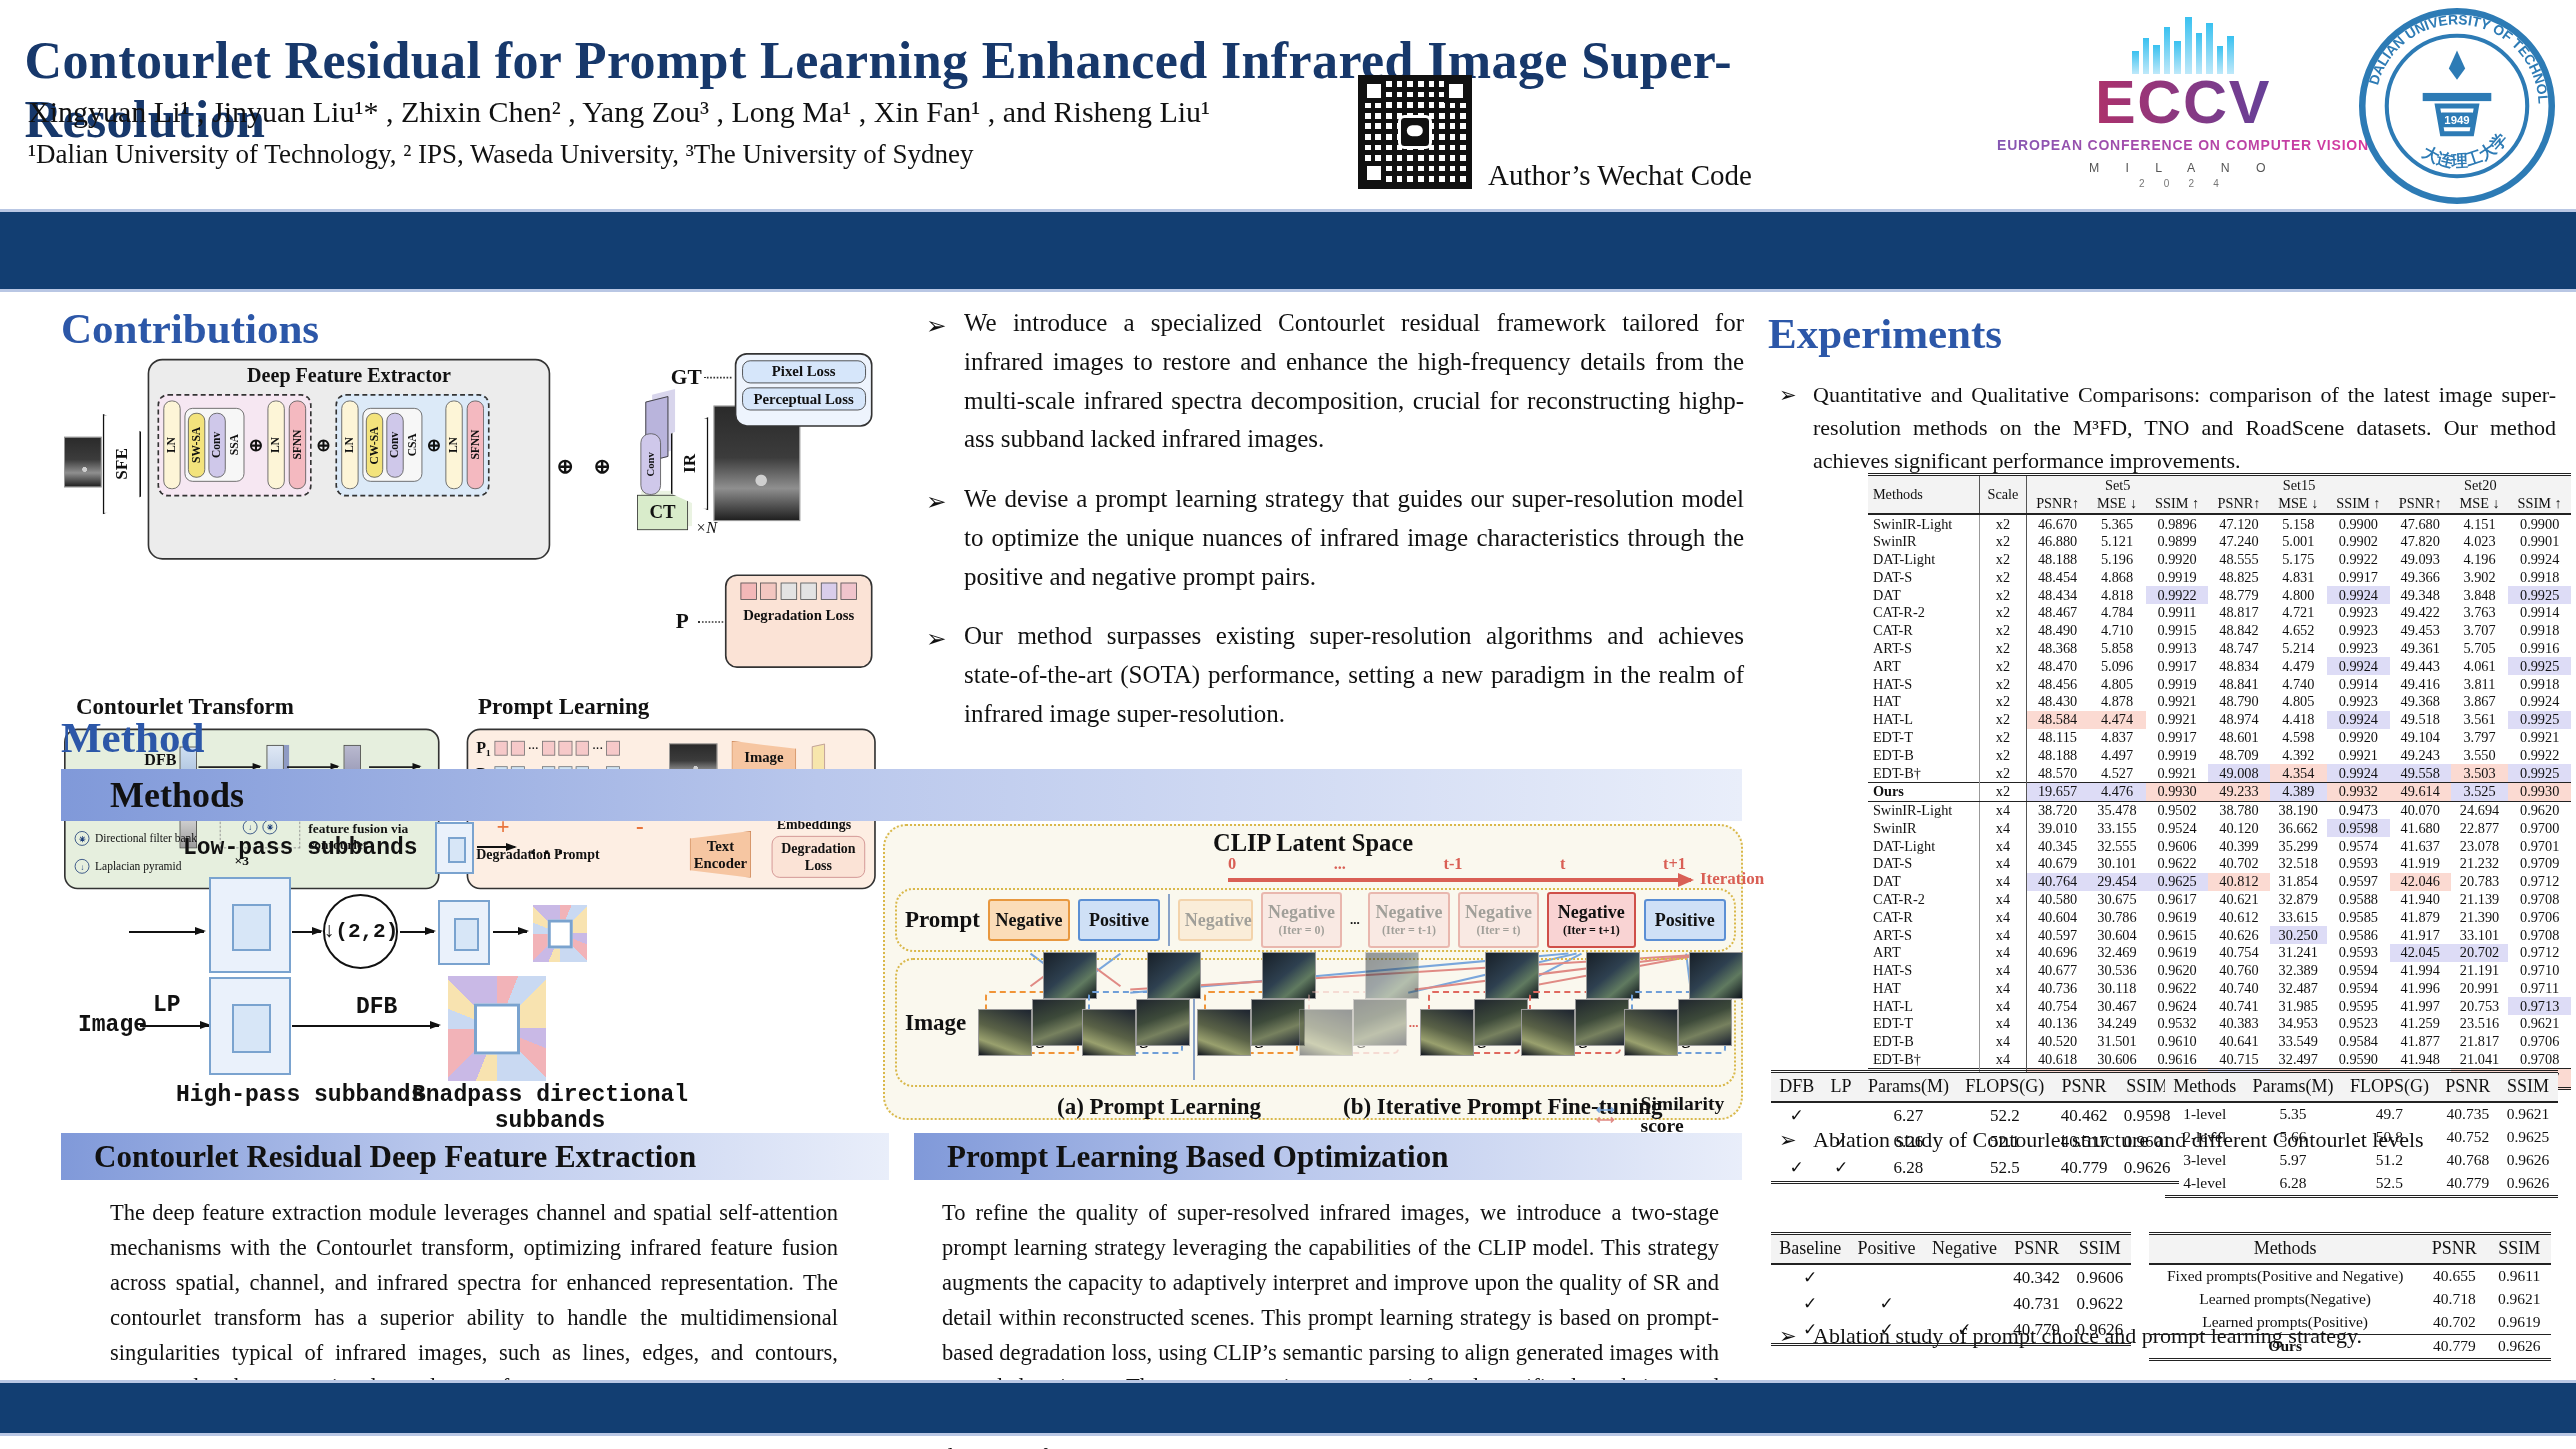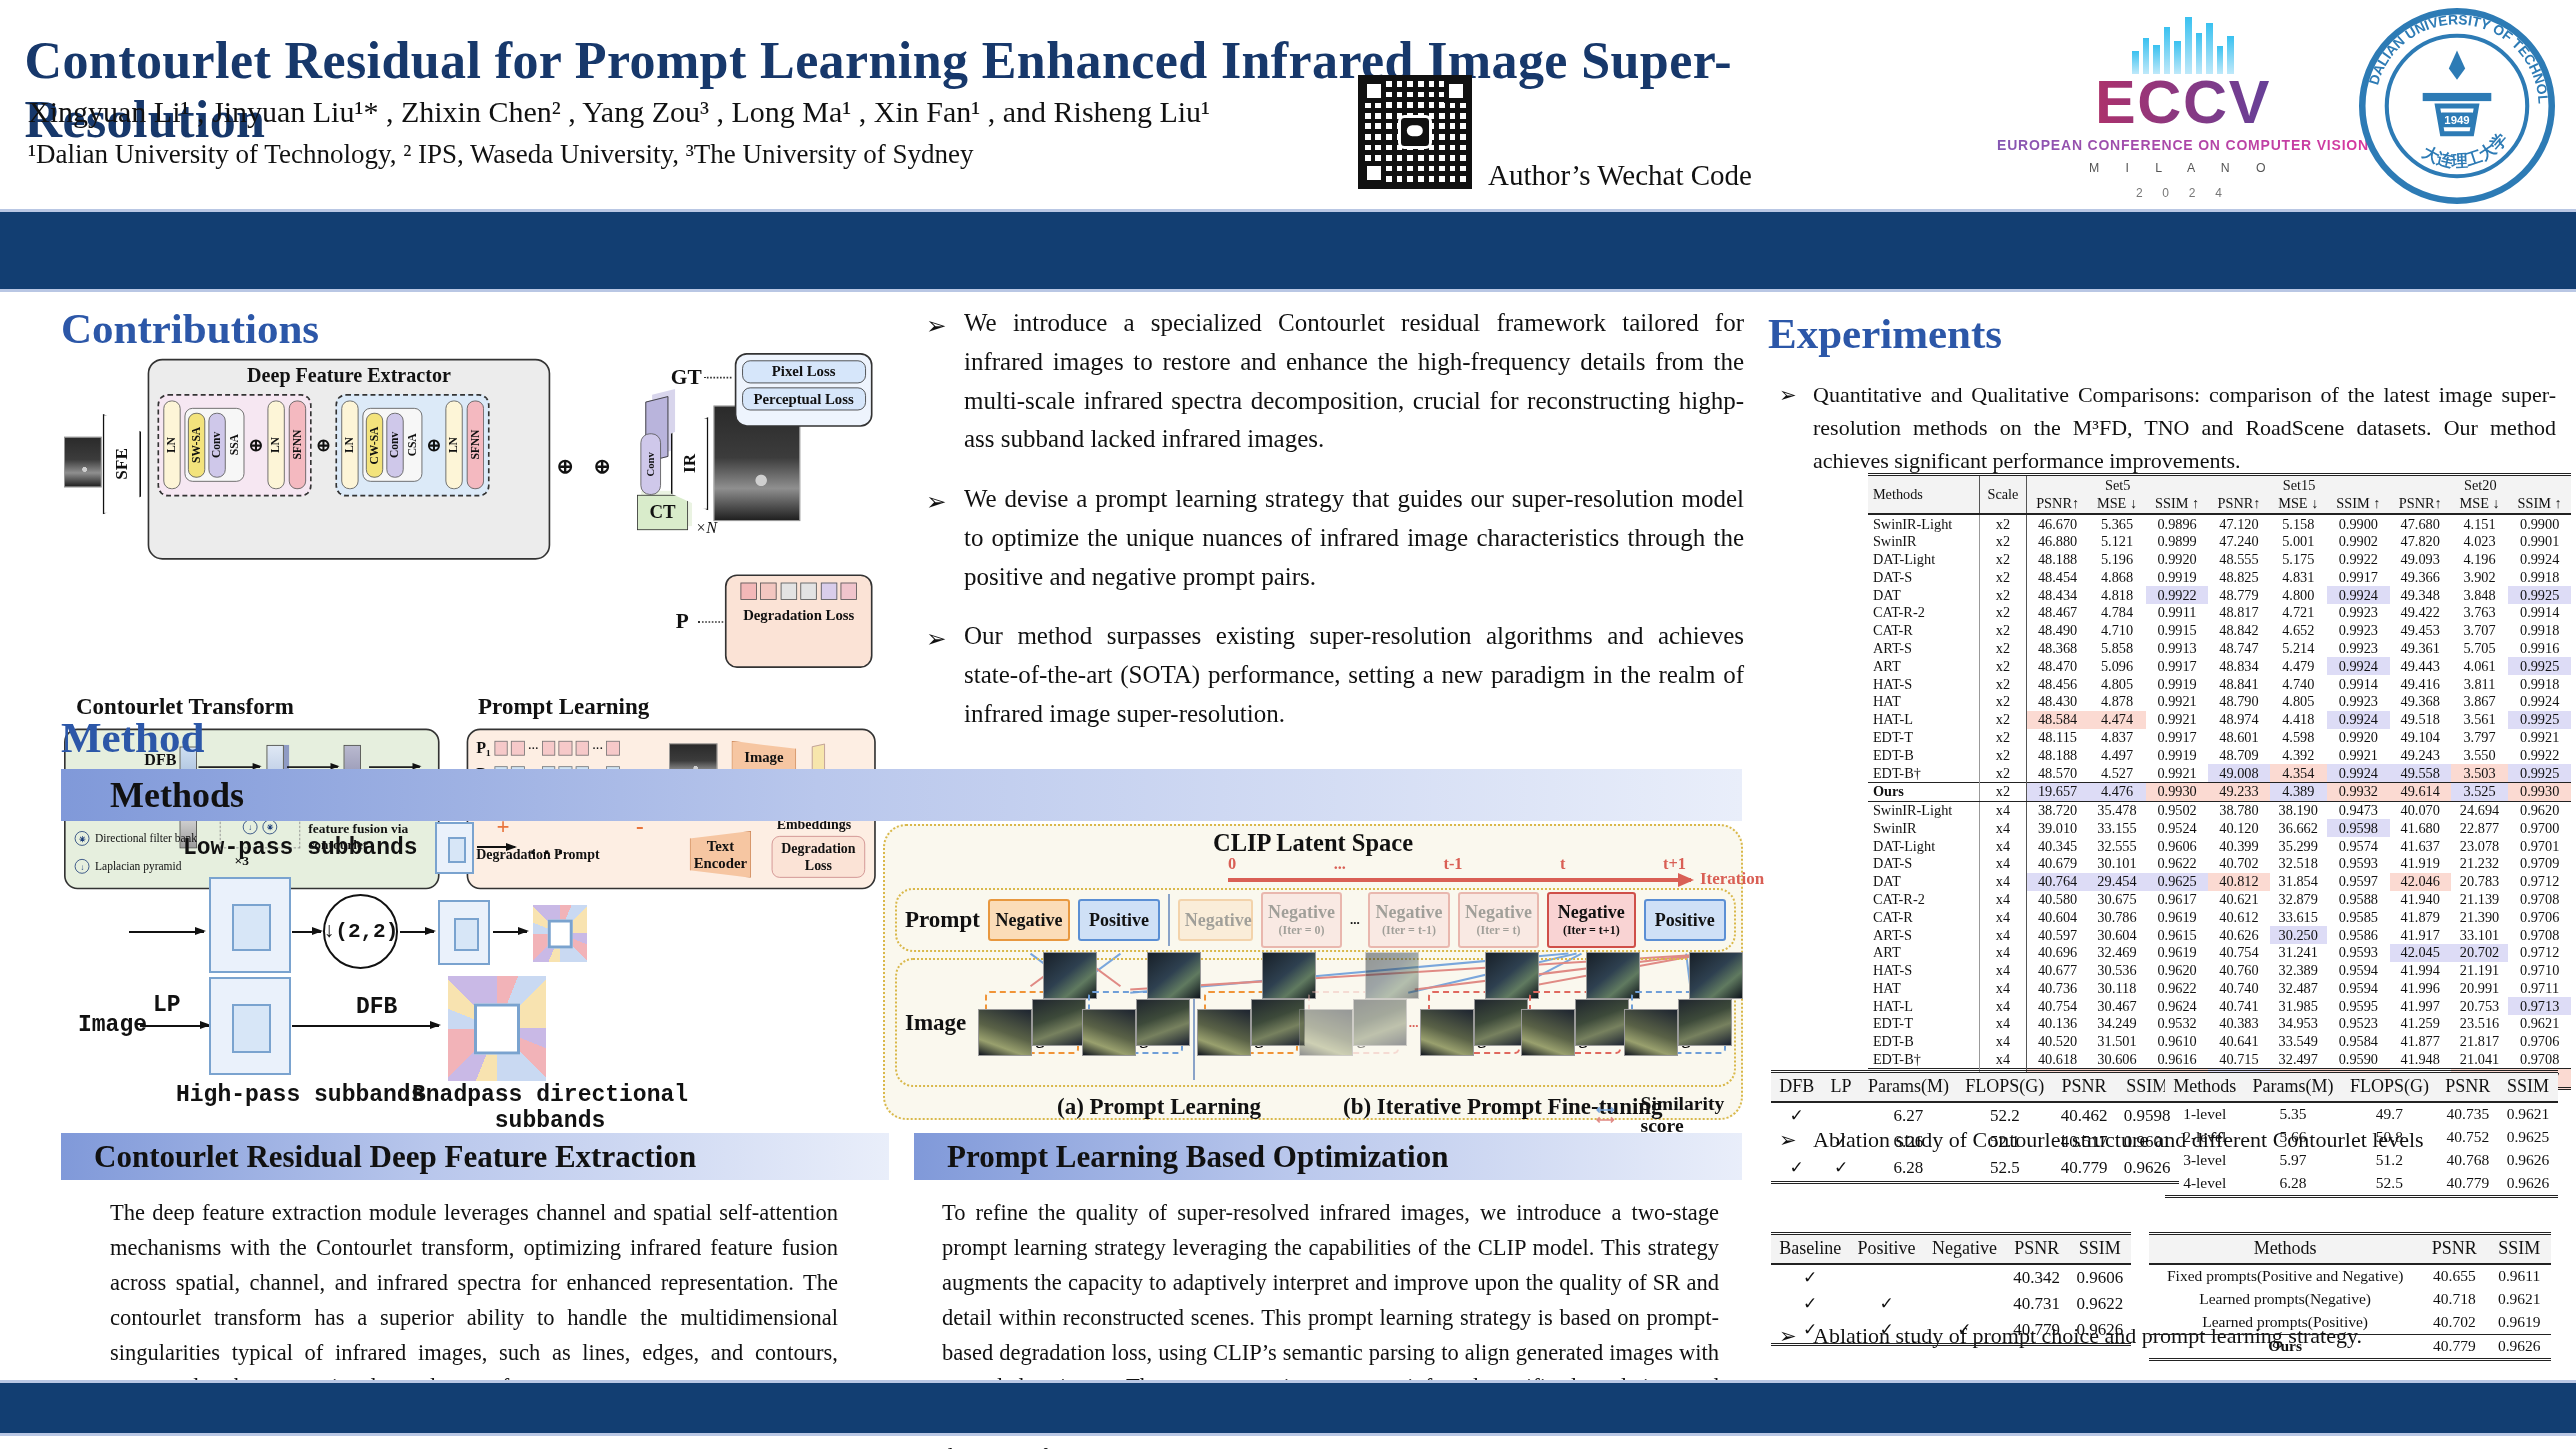--- a/index.html
+++ b/index.html
@@ -25,21 +25,21 @@
   .wechat-label { left:1488px; top:159px; font-size:29px; color:#111; }
 
   .eccv-wrap { left:1954px; top:14.7px; width:458px; height:188px; text-align:center; }
   .skyline { display:flex; align-items:flex-end; justify-content:center; gap:4.1px; height:59px; }
   .skyline i { display:block; width:6.5px; background:linear-gradient(180deg,#39c1f0,#bfe9fa); }
   .eccv-word { font-family:"Liberation Sans", sans-serif; font-weight:bold; font-size:61px; line-height:57px; letter-spacing:1.6px;
         background:linear-gradient(90deg,#e8503a,#a8326e,#6a3f96,#4a52a8); -webkit-background-clip:text; background-clip:text; color:transparent; }
   .eccv-tag { margin-top:6.5px; font-family:"Liberation Sans", sans-serif; font-size:14px; letter-spacing:0.8px;
         background:linear-gradient(90deg,#7b5bb5,#e0339c); -webkit-background-clip:text; background-clip:text; color:transparent; font-weight:bold; }
   .eccv-city { margin-top:8.2px; font-family:"Liberation Sans", sans-serif; font-size:12.3px; letter-spacing:11.4px; color:#555; }
-  .eccv-year { margin-top:11px; font-family:"Liberation Sans", sans-serif; font-size:12px; letter-spacing:8.2px; color:#777; }
+  .eccv-year { margin-top:3px; font-family:"Liberation Sans", sans-serif; font-size:10px; letter-spacing:8.2px; color:#777; }
 
   .dut-logo { left:2359px; top:8.2px; width:196px; height:196px; }
 
   .band { left:0; width:2576px; background:#123e72; border-top:3.3px solid #b9c7e4; border-bottom:3.3px solid #b9c7e4; }
   .band.top { top:209px; height:83px; }
   .band.bottom { top:1380px; height:56px; }
 
   
   .sec-h { font-size:43px; font-weight:bold; color:#2c57a8; }
   .bullet-item { position:relative; padding-left:38px; text-align:justify; }

